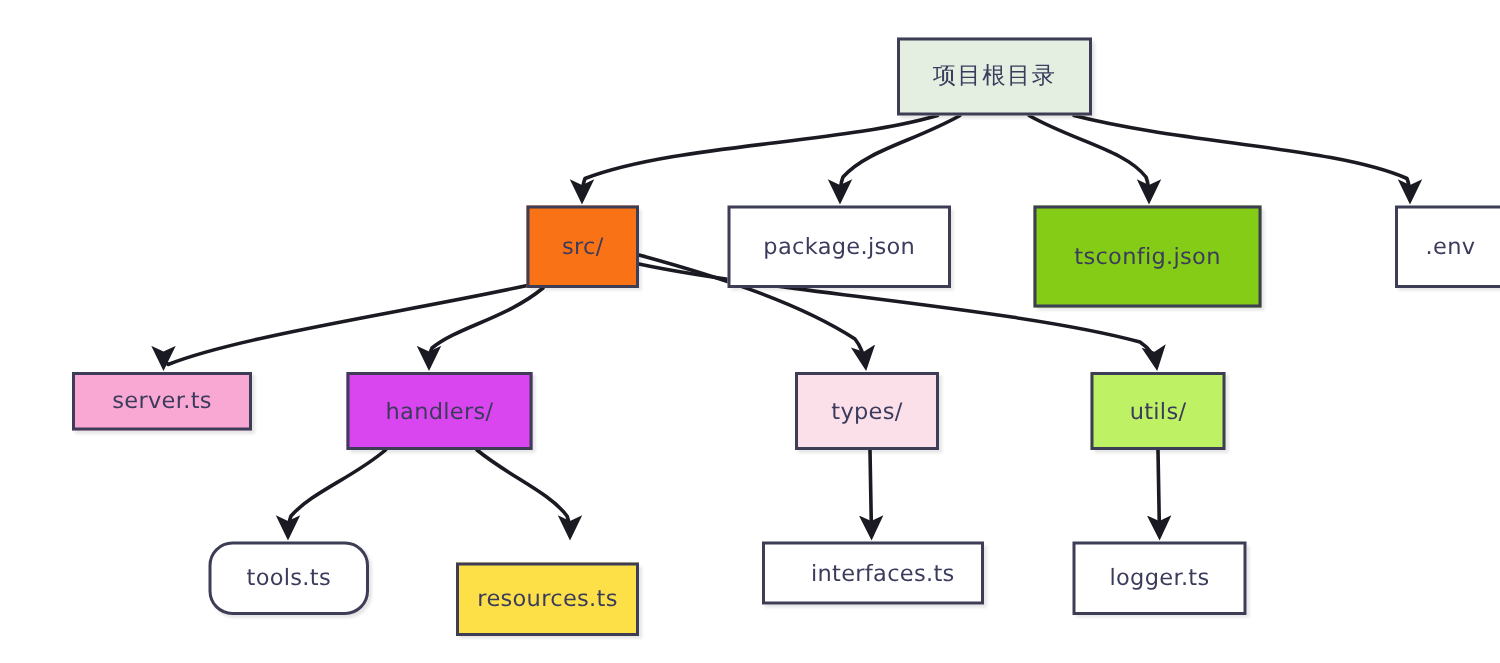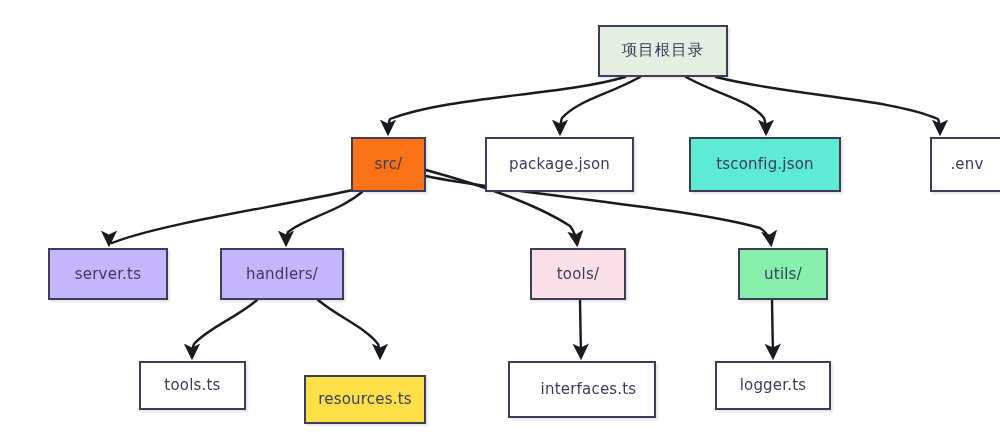--- a/index.html
+++ b/index.html
@@ -78,45 +78,45 @@
   <div id="nodes-layer">
       <div class="node cjk" style="left: 598px; top: 25px; width: 130px; height: 52px; background: rgb(228, 239, 226); border-color: rgb(61, 61, 86); color: rgb(59, 59, 92);">
         <span class="node-label">项目根目录</span>
       </div>
       <div class="node" style="left: 351px; top: 137px; width: 75px; height: 55px; background: #f97316; border-color: rgb(61, 61, 86); color: rgb(59, 59, 92);">
         <span class="node-label">src/</span>
       </div>
       <div class="node" style="left: 485px; top: 137px; width: 149px; height: 55px; background: rgb(255, 255, 255); border-color: rgb(61, 61, 86); color: rgb(59, 59, 92); text-align: right;">
         <span class="node-label">package.json</span>
       </div>
-      <div class="node" style="left: 689px; top: 137px; width: 152px; height: 55px; background: #5eead4; border-color: rgb(61, 61, 86); color: rgb(59, 59, 92);">
+      <div class="node" style="left: 689px; top: 137px; width: 152px; height: 68px; background: #84cc16; border-color: rgb(61, 61, 86); color: rgb(59, 59, 92);">
         <span class="node-label">tsconfig.json</span>
       </div>
       <div class="node" style="left: 930px; top: 137px; width: 74px; height: 55px; background: rgb(255, 255, 255); border-color: rgb(61, 61, 86); color: rgb(59, 59, 92);">
         <span class="node-label">.env</span>
       </div>
-      <div class="node" style="left: 48px; top: 248px; width: 120px; height: 52px; background: #c4b5fd; border-color: rgb(61, 61, 86); color: rgb(59, 59, 92);">
+      <div class="node" style="left: 48px; top: 248px; width: 120px; height: 39px; background: #f9a8d4; border-color: rgb(61, 61, 86); color: rgb(59, 59, 92);">
         <span class="node-label">server.ts</span>
       </div>
-      <div class="node" style="left: 220px; top: 248px; width: 124px; height: 52px; background: #c4b5fd; border-color: rgb(61, 61, 86); color: rgb(59, 59, 92);">
+      <div class="node" style="left: 231px; top: 248px; width: 124px; height: 52px; background: #d946ef; border-color: rgb(61, 61, 86); color: rgb(59, 59, 92);">
         <span class="node-label">handlers/</span>
       </div>
       <div class="node" style="left: 530px; top: 248px; width: 96px; height: 52px; background: rgb(251, 224, 234); border-color: rgb(61, 61, 86); color: rgb(59, 59, 92);">
-        <span class="node-label">tools/</span>
+        <span class="node-label">types/</span>
       </div>
-      <div class="node" style="left: 727px; top: 248px; width: 90px; height: 52px; background: #86efac; border-color: rgb(61, 61, 86); color: rgb(59, 59, 92); margin-left: 11px;">
+      <div class="node" style="left: 727px; top: 248px; width: 90px; height: 52px; background: #bef264; border-color: rgb(61, 61, 86); color: rgb(59, 59, 92);">
         <span class="node-label">utils/</span>
       </div>
-      <div class="node" style="left: 139px; top: 361px; width: 107px; height: 49px; background: rgb(255, 255, 255); border-color: rgb(61, 61, 86); color: rgb(59, 59, 92);">
+      <div class="node" style="left: 139px; top: 361px; width: 107px; height: 49px; background: rgb(255, 255, 255); border-color: rgb(61, 61, 86); color: rgb(59, 59, 92); border-radius: 16px;">
         <span class="node-label">tools.ts</span>
       </div>
       <div class="node" style="left: 304px; top: 375px; width: 122px; height: 49px; background: #fde047; border-color: rgb(61, 61, 86); color: rgb(59, 59, 92);">
         <span class="node-label">resources.ts</span>
       </div>
-      <div class="node" style="left: 508px; top: 361px; width: 148px; height: 57px; background: rgb(255, 255, 255); border-color: rgb(61, 61, 86); color: rgb(59, 59, 92); padding-left: 13px;">
+      <div class="node" style="left: 508px; top: 361px; width: 148px; height: 42px; background: rgb(255, 255, 255); border-color: rgb(61, 61, 86); color: rgb(59, 59, 92); padding-left: 13px;">
         <span class="node-label">interfaces.ts</span>
       </div>
       <div class="node" style="left: 715px; top: 361px; width: 116px; height: 49px; background: rgb(255, 255, 255); border-color: rgb(61, 61, 86); color: rgb(59, 59, 92);">
         <span class="node-label">logger.ts</span>
       </div>
     </div>
 
 </div>
 
 </body></html>

